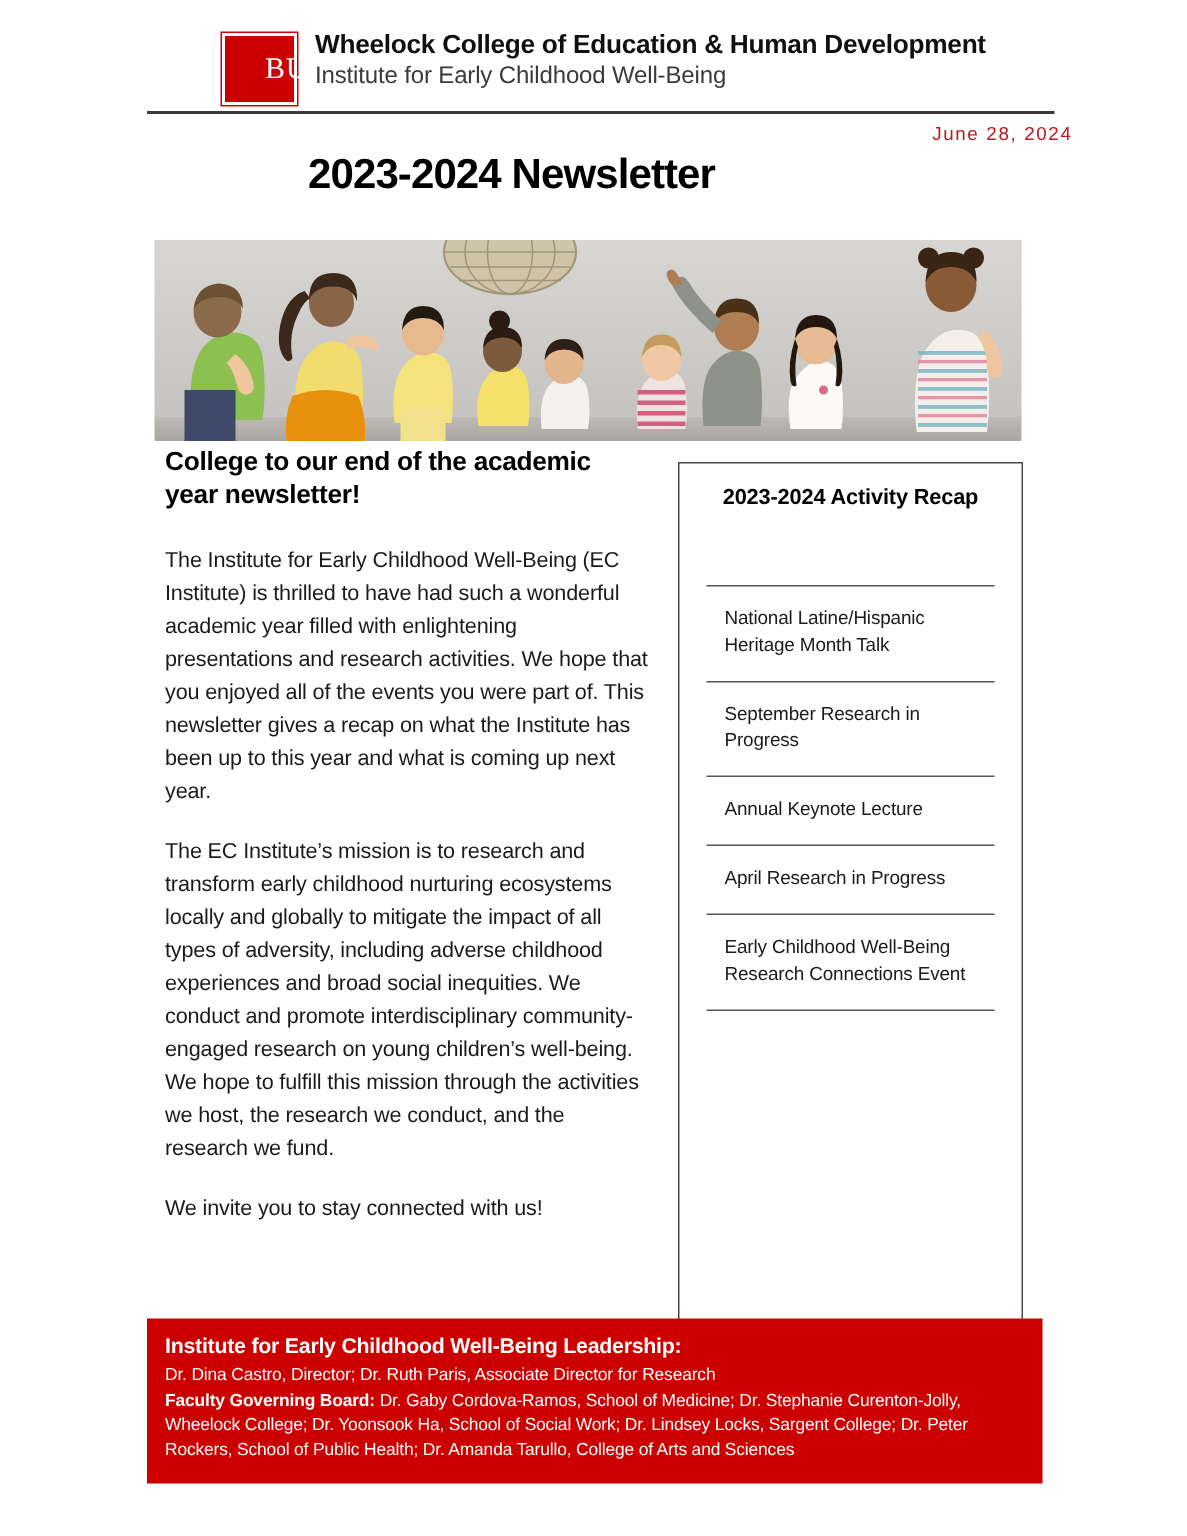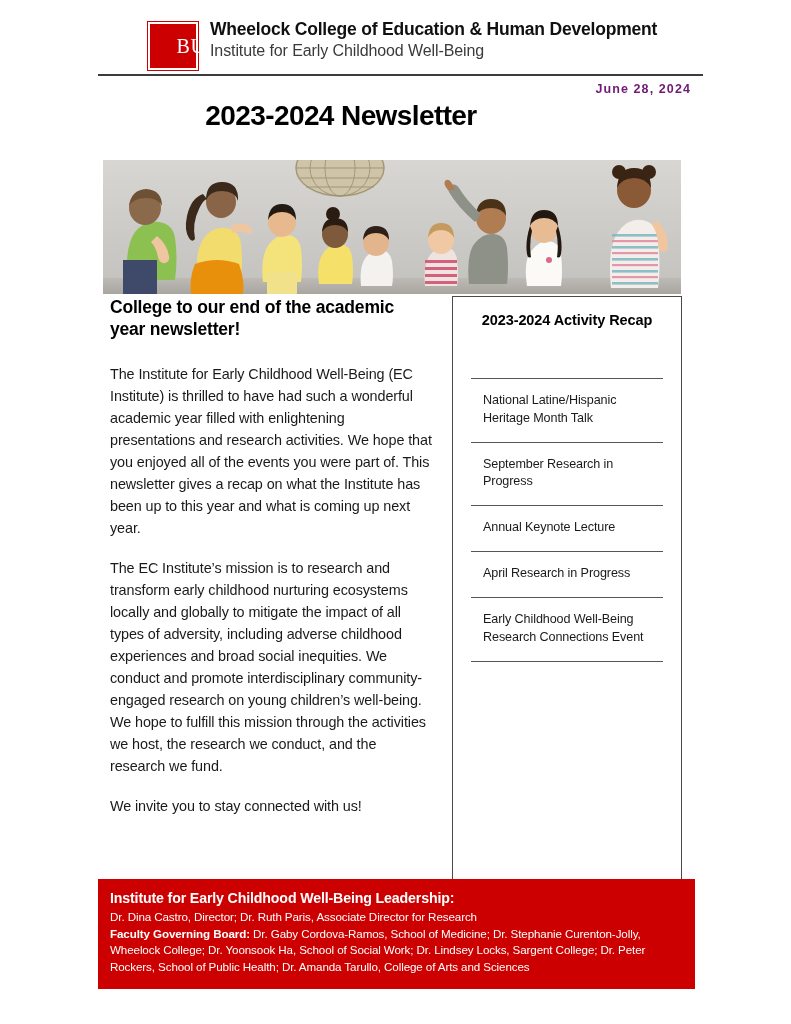--- a/index.html
+++ b/index.html
@@ -79,26 +79,26 @@
     position: absolute;
     left: 98px;
     top: 74px;
     width: 605px;
     height: 0;
     border-top: 2px solid #3c3c3c;
   }
 
   .issue-date {
     position: absolute;
-    right: 100px;
+    right: 76px;
     top: 82px;
     font-size: 12.5px;
-    font-weight: bold;
+    font-weight: normal;
     letter-spacing: 1.1px;
-    color: #701a75;
+    color: #b91c1c;
   }
 
   .newsletter-title {
     position: absolute;
     left: 0;
     top: 100px;
     width: 682px;
     text-align: center;
     font-size: 28px;
     font-weight: bold;
@@ -141,21 +141,21 @@
     margin: 0 0 18px 0;
     color: #1a1a1a;
     letter-spacing: -0.1px;
   }
   .article-col p:last-child { margin-bottom: 0; }
 
   
   .recap-box {
     position: absolute;
     left: 452px;
-    top: 296px;
+    top: 308px;
     width: 230px;
     height: 644px;
     border: 1.5px solid #4a4a4a;
     background: #ffffff;
     box-sizing: border-box;
     padding: 14px 18px 16px 18px;
   }
   .recap-title {
     font-size: 14.5px;
     font-weight: bold;

